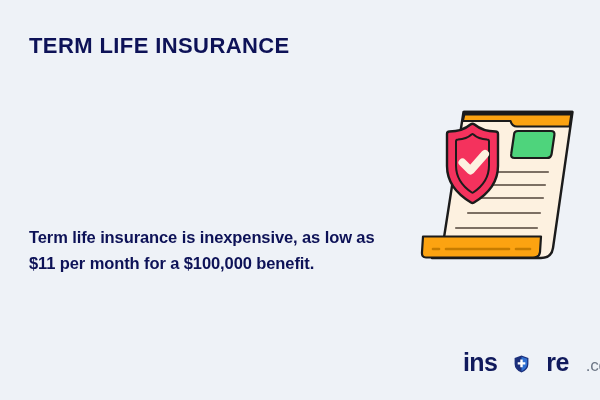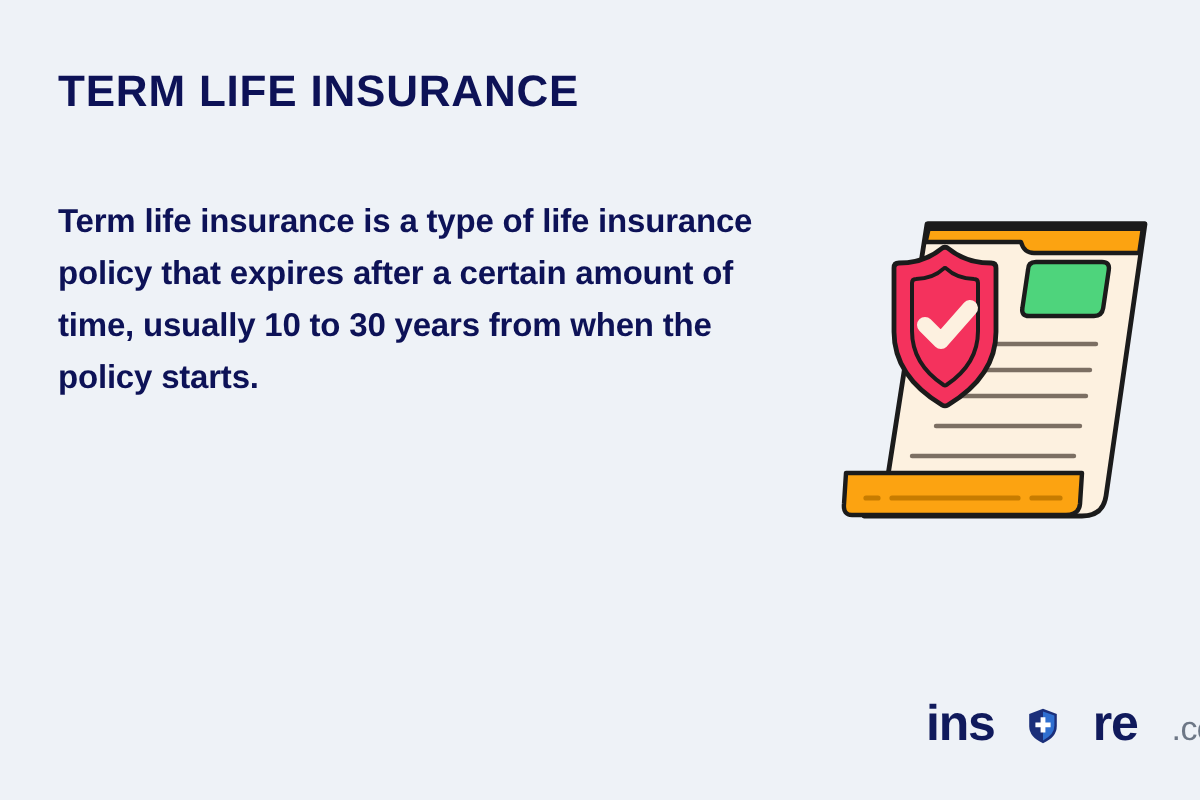--- a/index.html
+++ b/index.html
@@ -90,22 +90,22 @@
     text-align: center;
   }
 </style>
 </head>
 <body>
 
 <div id="card">
 
   <div id="page-title">TERM LIFE INSURANCE</div>
 
-  <div class="body-para" id="para-1">Term life insurance is a type of life insurance policy that expires after a certain amount of time, usually 10 to 30 years from when the policy starts.</div>
 
+  <div class="body-para" id="para-2">Term life insurance is inexpensive, as low as $11 per month for a $100,000 benefit.</div>
 
   <div id="illustration">
     <svg width="185" height="185" viewBox="0 0 185 185" xmlns="http://www.w3.org/2000/svg">
 
       <g>
         <path d="M63.5 24 L172.5 24 L153 160 Q151.5 170 141 170 L32 170 Q41 168 43 156 Z" fill="#fdf1e0" stroke="#1b1b1b" stroke-width="2.4" stroke-linejoin="round"></path>
 
         <path d="M64.5 25.5 L171.5 25.5 L169.6 38.5 L117 38.5 Q112 38.5 110.5 33 L62.8 33 Z" fill="#fca311" stroke="#1b1b1b" stroke-width="2.2" stroke-linejoin="round"></path>
 
         <path d="M63.7 22.8 L172.8 22.8 L172.2 27.5 L63.2 27.5 Z" fill="#1b1b1b"></path>

